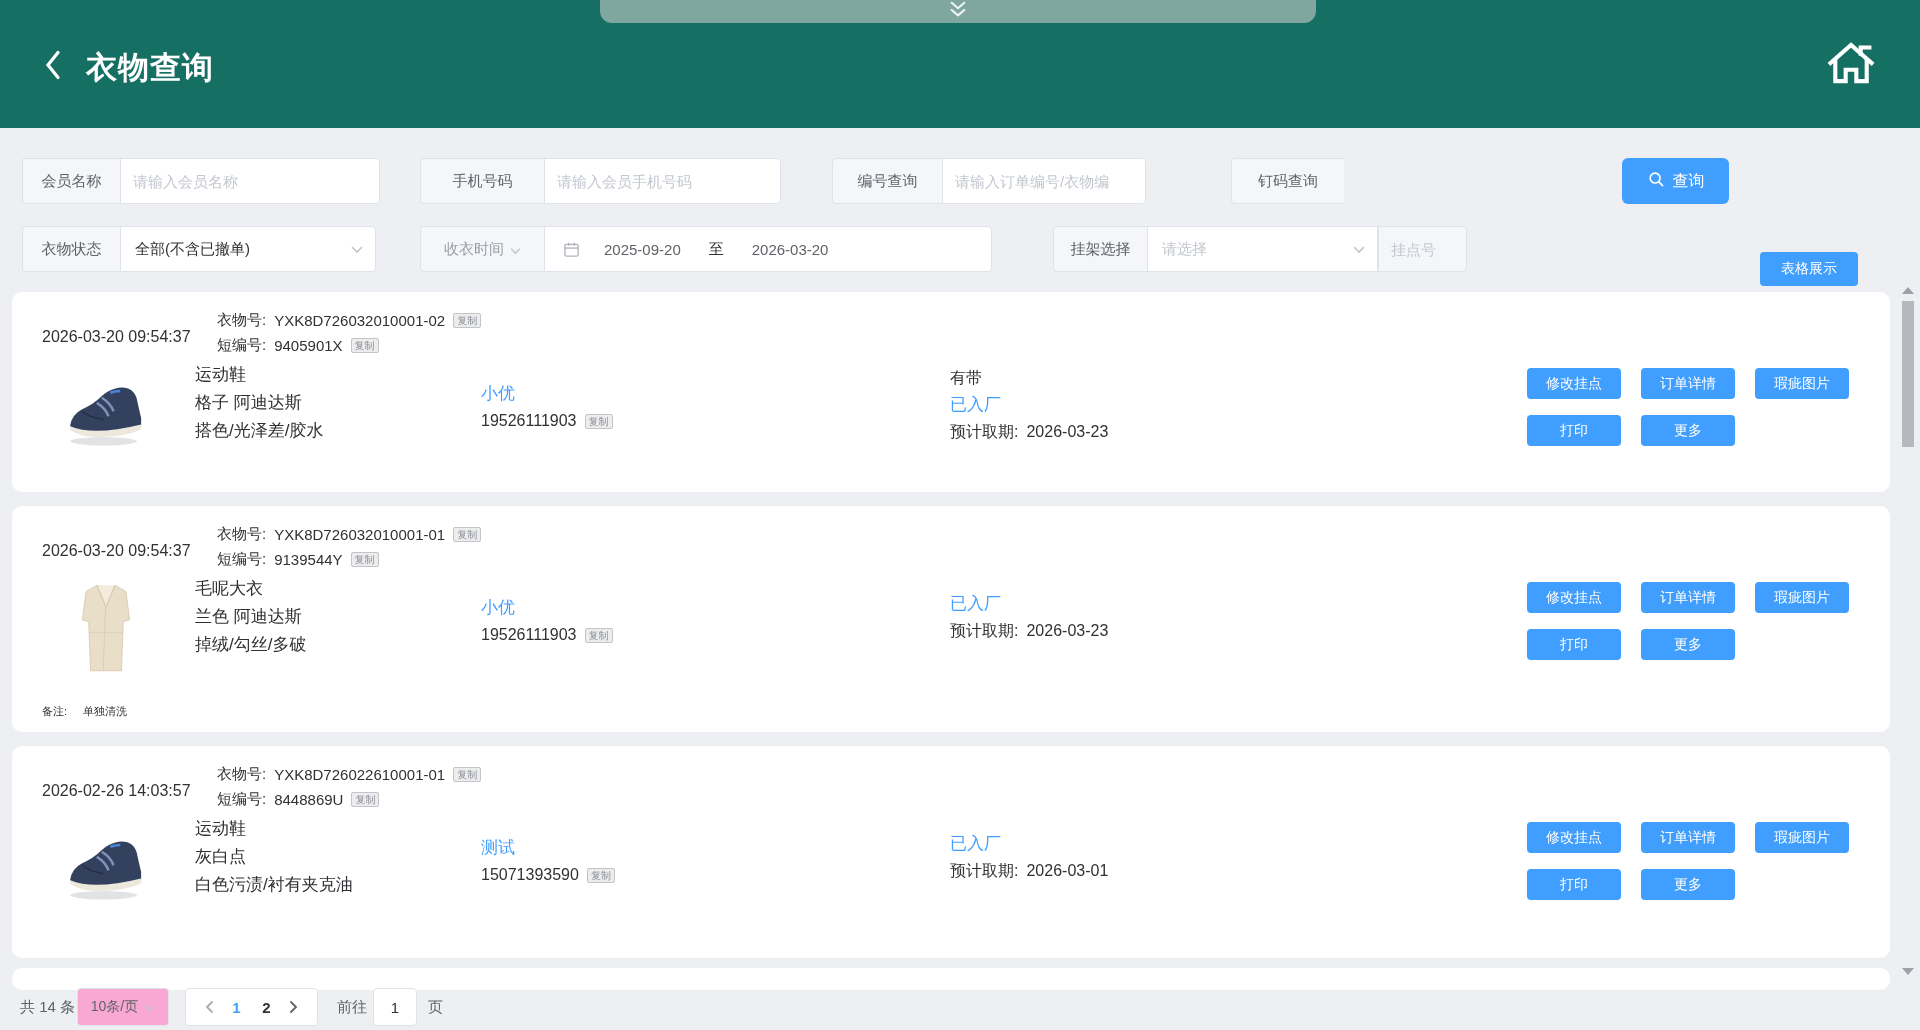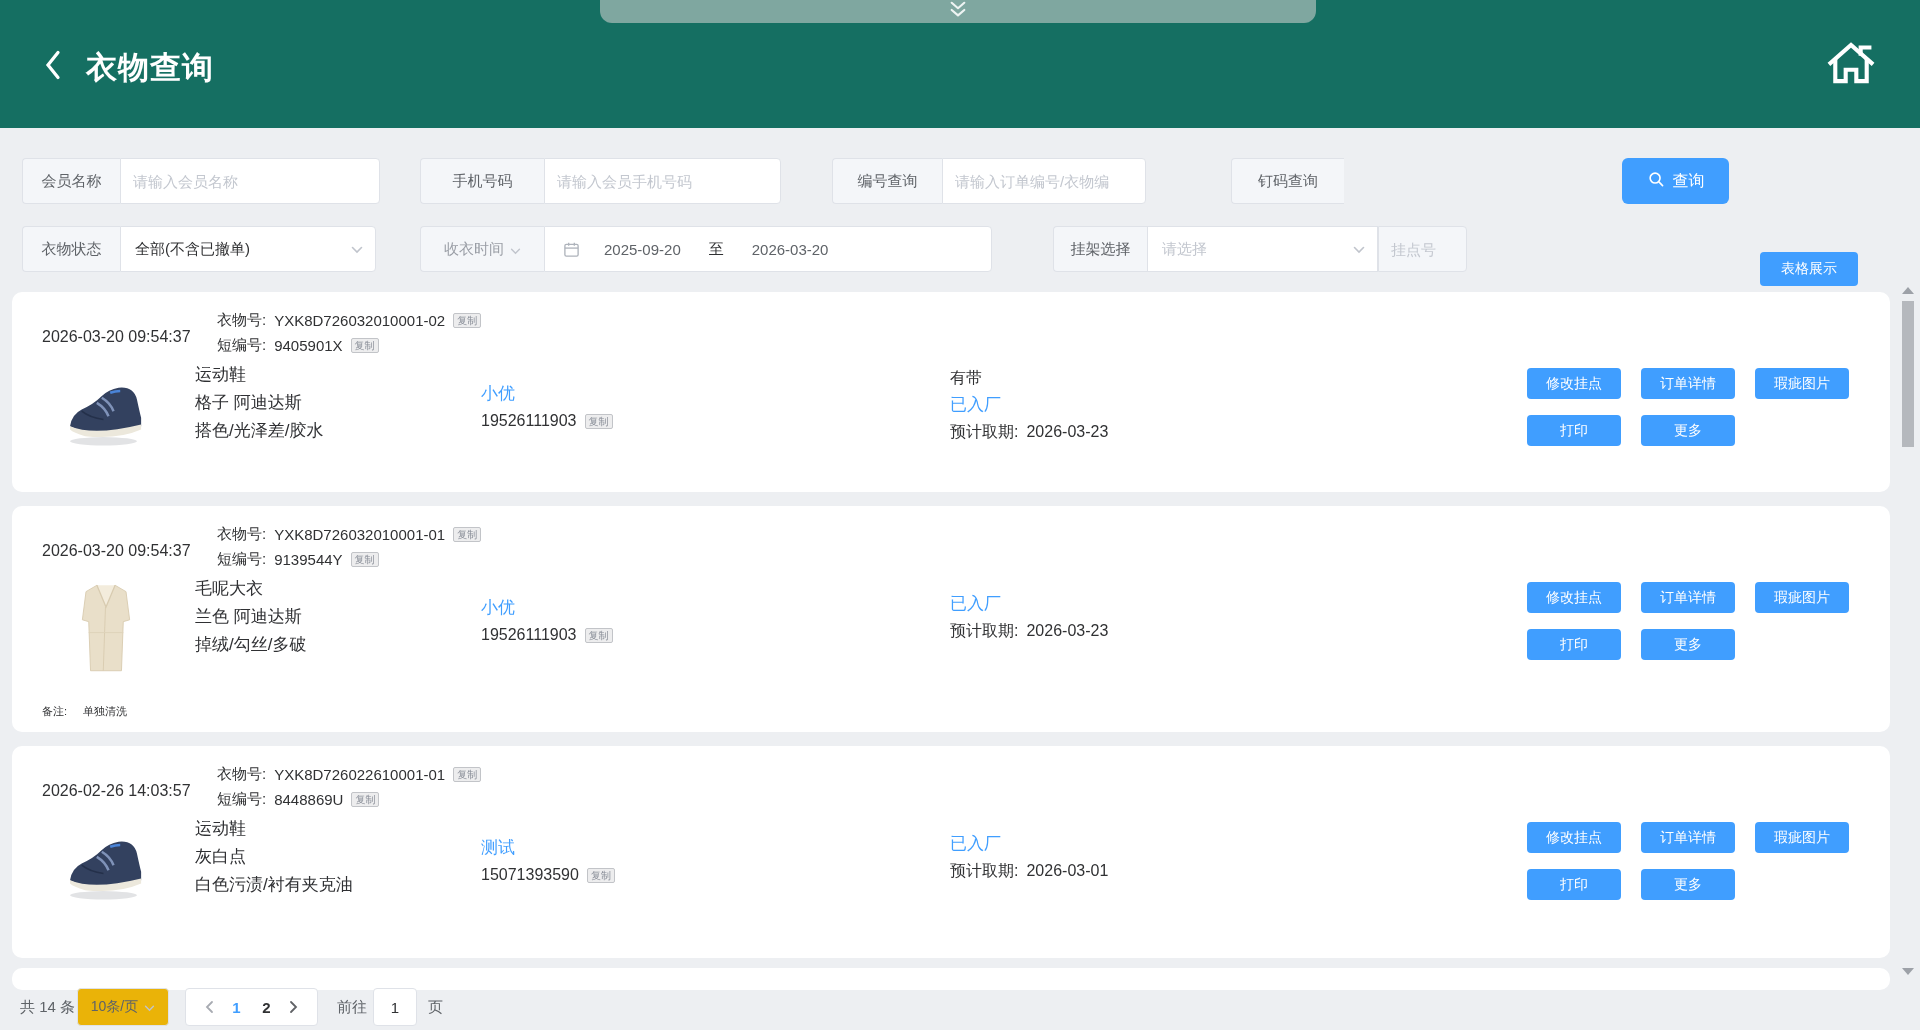--- a/index.html
+++ b/index.html
@@ -49,21 +49,21 @@
 .status-link{font-size:17px;color:#409eff;line-height:27px;cursor:pointer;}
 .status-pickup{font-size:16px;color:#303133;line-height:27px;display:flex;gap:8px;}
 .btns{position:absolute;right:41px;top:2px;width:322px;display:flex;flex-wrap:wrap;gap:16px 20px;}
 .cbtn{width:94px;height:31px;background:#409eff;color:#fff;font-size:14px;border:none;border-radius:4px;cursor:pointer;display:flex;align-items:center;justify-content:center;font-family:inherit;}
 .remark{padding:24px 0 0 30px;font-size:11px;color:#303133;display:flex;gap:16px;text-align:center;}
 .partial-card{position:absolute;left:12px;top:968px;width:1878px;height:22px;background:#fff;border-radius:10px;}
 
 
 .pagination{position:absolute;left:0;bottom:0;width:1920px;height:45px;}
 .pg-total{position:absolute;left:20px;top:13px;font-size:15px;color:#5f6368;}
-.pg-size{position:absolute;left:77px;top:3px;width:92px;height:38px;background:#eab308;border:1px solid #dfe2e8;border-radius:4px;display:flex;align-items:center;justify-content:center;gap:6px;font-size:14px;color:#5f6368;cursor:pointer;}
+.pg-size{position:absolute;left:77px;top:3px;width:92px;height:38px;background:#f9a8d4;border:1px solid #dfe2e8;border-radius:4px;display:flex;align-items:center;justify-content:center;gap:6px;font-size:14px;color:#5f6368;cursor:pointer;}
 .pg-pager{position:absolute;left:185px;top:3px;width:133px;height:38px;background:#fff;border:1px solid #dfe2e8;border-radius:4px;display:flex;align-items:center;justify-content:space-around;padding:0 10px;}
 .pg-arrow{width:16px;height:20px;cursor:pointer;display:flex;align-items:center;justify-content:center;}
 .pg-num{font-size:15px;font-weight:700;color:#303133;cursor:pointer;padding:0 6px;}
 .pg-num.active{color:#409eff;}
 .pg-goto-label{position:absolute;left:337px;top:13px;font-size:15px;color:#5f6368;}
 .pg-goto{position:absolute;left:373px;top:3px;width:44px;height:38px;background:#fff;border:1px solid #dfe2e8;border-radius:4px;text-align:center;font-size:15px;color:#303133;outline:none;font-family:inherit;}
 .pg-goto-suffix{position:absolute;left:428px;top:13px;font-size:15px;color:#5f6368;}
 
 
 .scrollbar{position:absolute;right:4px;top:285px;width:16px;height:700px;}

